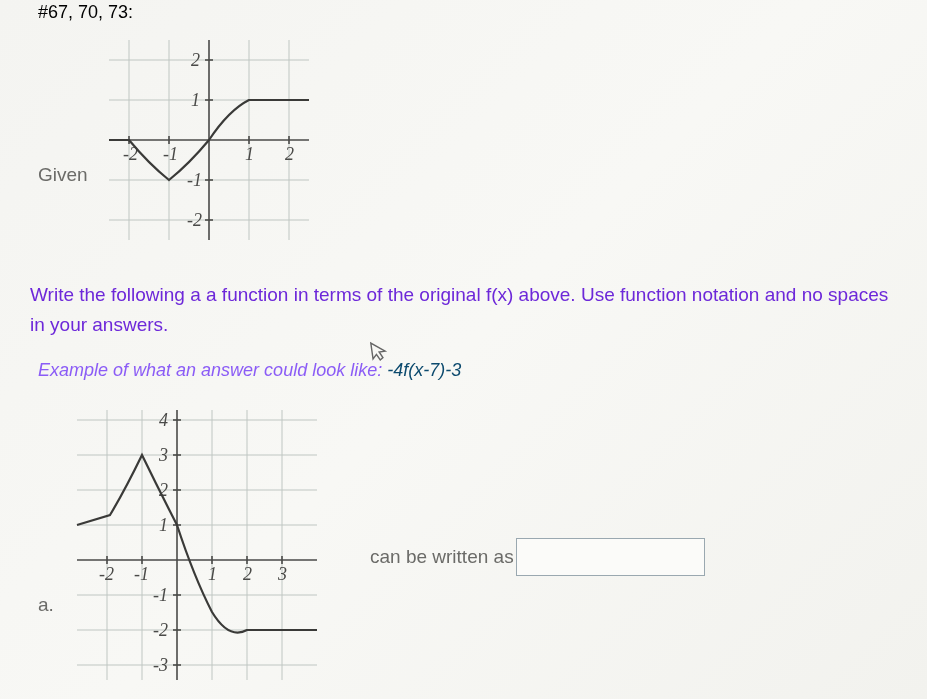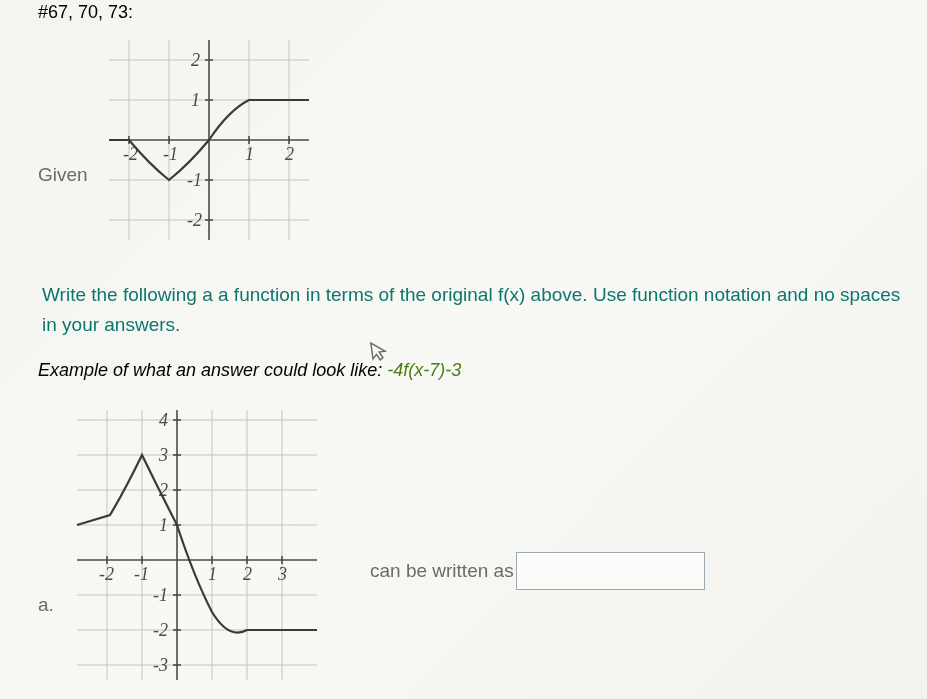--- a/index.html
+++ b/index.html
@@ -31,35 +31,35 @@
   .given-label {
     font-size: 19px;
     color: #6b6b68;
     margin-right: 6px;
     margin-top: 70px;
     text-align: center;
   }
   .instr {
     position: absolute;
     top: 280px;
-    left: 42px;
+    left: 30px;
     right: 20px;
     font-size: 19px;
     line-height: 1.6;
-    color: #0f766e;
+    color: #6d28d9;
   }
   .example-line {
     position: absolute;
     top: 360px;
     left: 38px;
     font-size: 18px;
     font-style: italic;
   }
-  .example-prefix { color: #000000; }
-  .example-expr { color: #4d7c0f; font-style: italic; text-align: right; }
+  .example-prefix { color: #8b5cf6; }
+  .example-expr { color: #0c4a6e; font-style: italic; text-align: right; }
   .cursor-icon {
     position: absolute;
     top: 340px;
     left: 370px;
     font-size: 20px;
     color: #777;
     transform: rotate(-8deg);
   }
   .part-a {
     position: absolute;
@@ -69,21 +69,21 @@
     align-items: center;
   }
   .part-a-label {
     font-size: 19px;
     color: #6b6b68;
     margin-right: 8px;
     margin-top: 110px;
   }
   .answer-area {
     position: absolute;
-    top: 552px;
+    top: 538px;
     left: 370px;
     display: flex;
     align-items: center;
     gap: 2px;
   }
   .answer-text {
     font-size: 19px;
     color: #6b6b68;
   }
   .answer-input {

